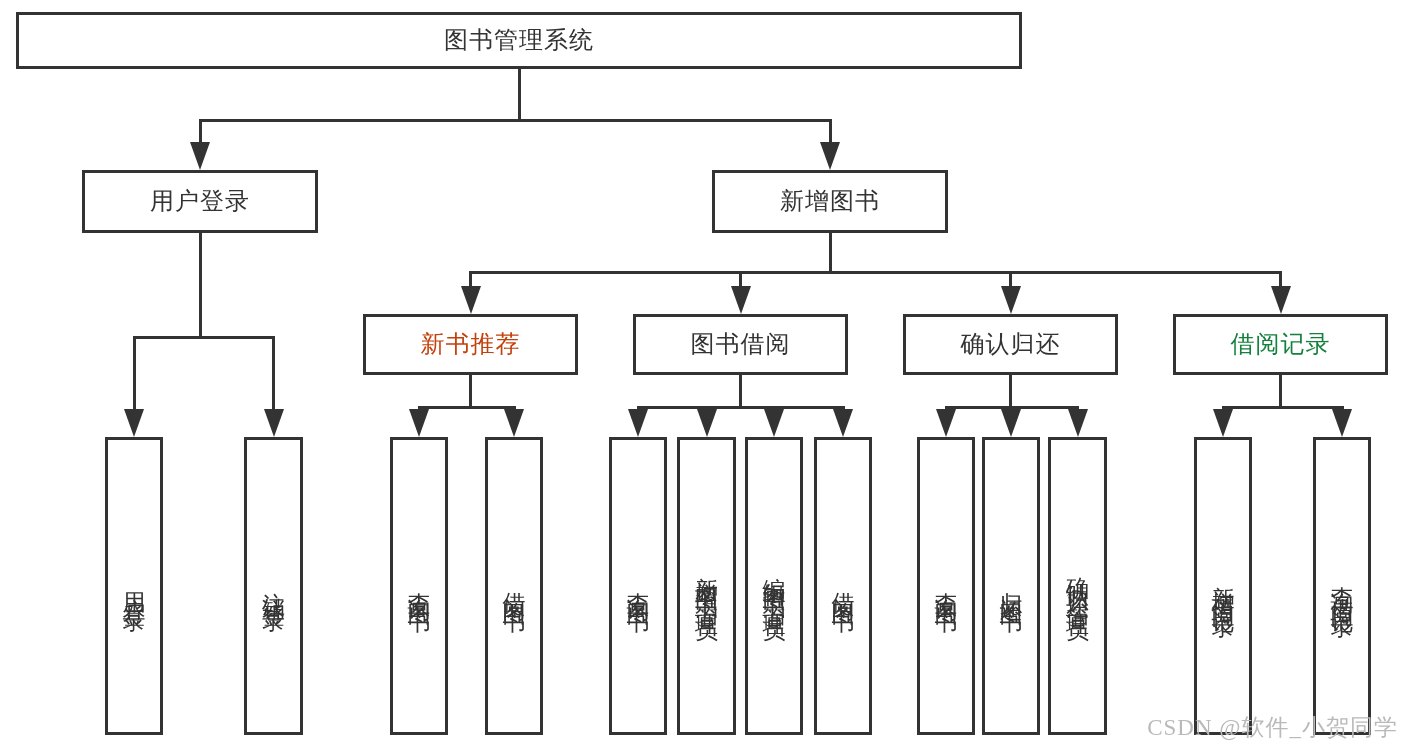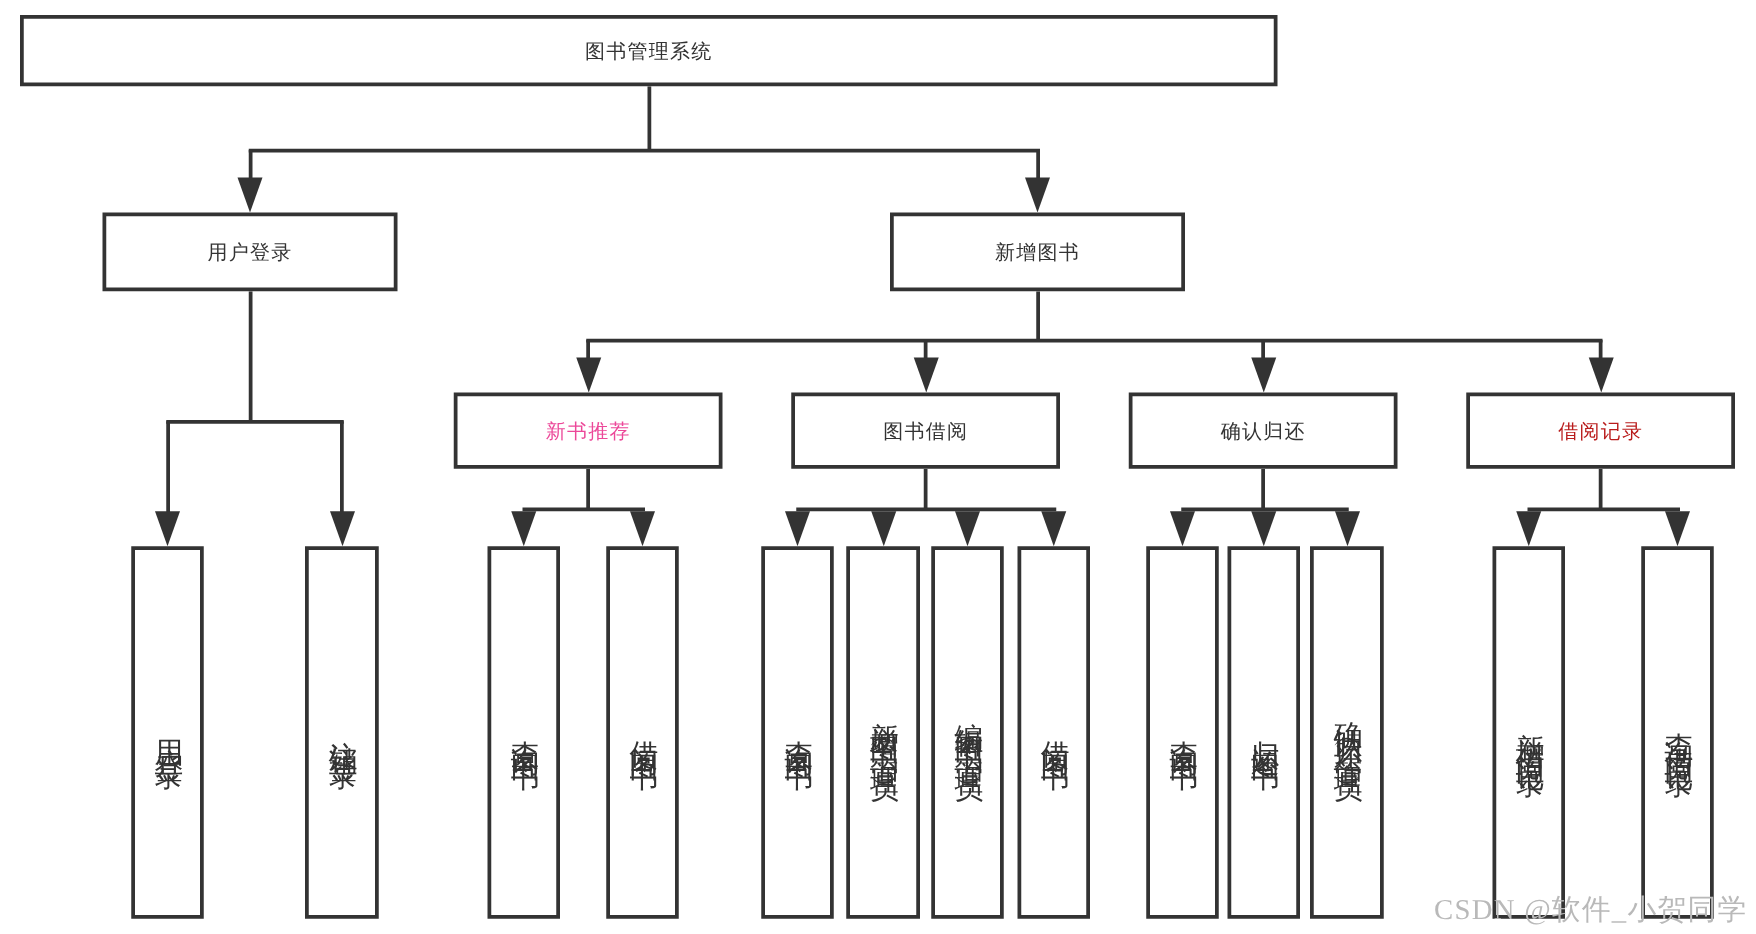--- a/index.html
+++ b/index.html
@@ -16,21 +16,21 @@
     box-sizing: border-box;
     background: #ffffff;
     border: 3px solid #333333;
     display: flex;
     align-items: center;
     justify-content: center;
     z-index: 2;
   }
   .node .label {
     color: #333333;
-    font-size: 16px;
+    font-size: 24px;
     letter-spacing: 1px;
     white-space: nowrap;
     line-height: 1.2;
   }
   .node.v .label {
     writing-mode: vertical-rl;
     text-orientation: mixed;
     font-size: 23px;
     letter-spacing: 6px;
     line-height: 1;
@@ -108,30 +108,30 @@
       <div class="node" style="left: 16px; top: 12px; width: 1006px; height: 57px; border-color: rgb(51, 51, 51); background: rgb(255, 255, 255);">
         <span class="label" style="color: rgb(51, 51, 51);">图书管理系统</span>
       </div>
       <div class="node" style="left: 82px; top: 170px; width: 236px; height: 63px; border-color: rgb(51, 51, 51); background: rgb(255, 255, 255);">
         <span class="label" style="color: rgb(51, 51, 51);">用户登录</span>
       </div>
       <div class="node" style="left: 712px; top: 170px; width: 236px; height: 63px; border-color: rgb(51, 51, 51); background: rgb(255, 255, 255);">
         <span class="label" style="color: rgb(51, 51, 51);">新增图书</span>
       </div>
       <div class="node" style="left: 363px; top: 314px; width: 215px; height: 61px; border-color: rgb(51, 51, 51); background: rgb(255, 255, 255);">
-        <span class="label" style="color: #ec4899;">新书推荐</span>
+        <span class="label" style="color: #c2410c;">新书推荐</span>
       </div>
       <div class="node" style="left: 633px; top: 314px; width: 215px; height: 61px; border-color: rgb(51, 51, 51); background: rgb(255, 255, 255);">
         <span class="label" style="color: rgb(51, 51, 51);">图书借阅</span>
       </div>
       <div class="node" style="left: 903px; top: 314px; width: 215px; height: 61px; border-color: rgb(51, 51, 51); background: rgb(255, 255, 255);">
         <span class="label" style="color: rgb(51, 51, 51);">确认归还</span>
       </div>
       <div class="node" style="left: 1173px; top: 314px; width: 215px; height: 61px; border-color: rgb(51, 51, 51); background: rgb(255, 255, 255);">
-        <span class="label" style="color: #b91c1c;">借阅记录</span>
+        <span class="label" style="color: #15803d;">借阅记录</span>
       </div>
       <div class="node v" style="left: 105px; top: 437px; width: 58px; height: 298px; border-color: rgb(51, 51, 51); background: rgb(255, 255, 255);">
         <span class="label" style="color: rgb(51, 51, 51);">用户登录</span>
       </div>
       <div class="node v" style="left: 244px; top: 437px; width: 59px; height: 298px; border-color: rgb(51, 51, 51); background: rgb(255, 255, 255);">
         <span class="label" style="color: rgb(51, 51, 51);">注销登录</span>
       </div>
       <div class="node v" style="left: 390px; top: 437px; width: 58px; height: 298px; border-color: rgb(51, 51, 51); background: rgb(255, 255, 255);">
         <span class="label" style="color: rgb(51, 51, 51);">查询图书</span>
       </div>

